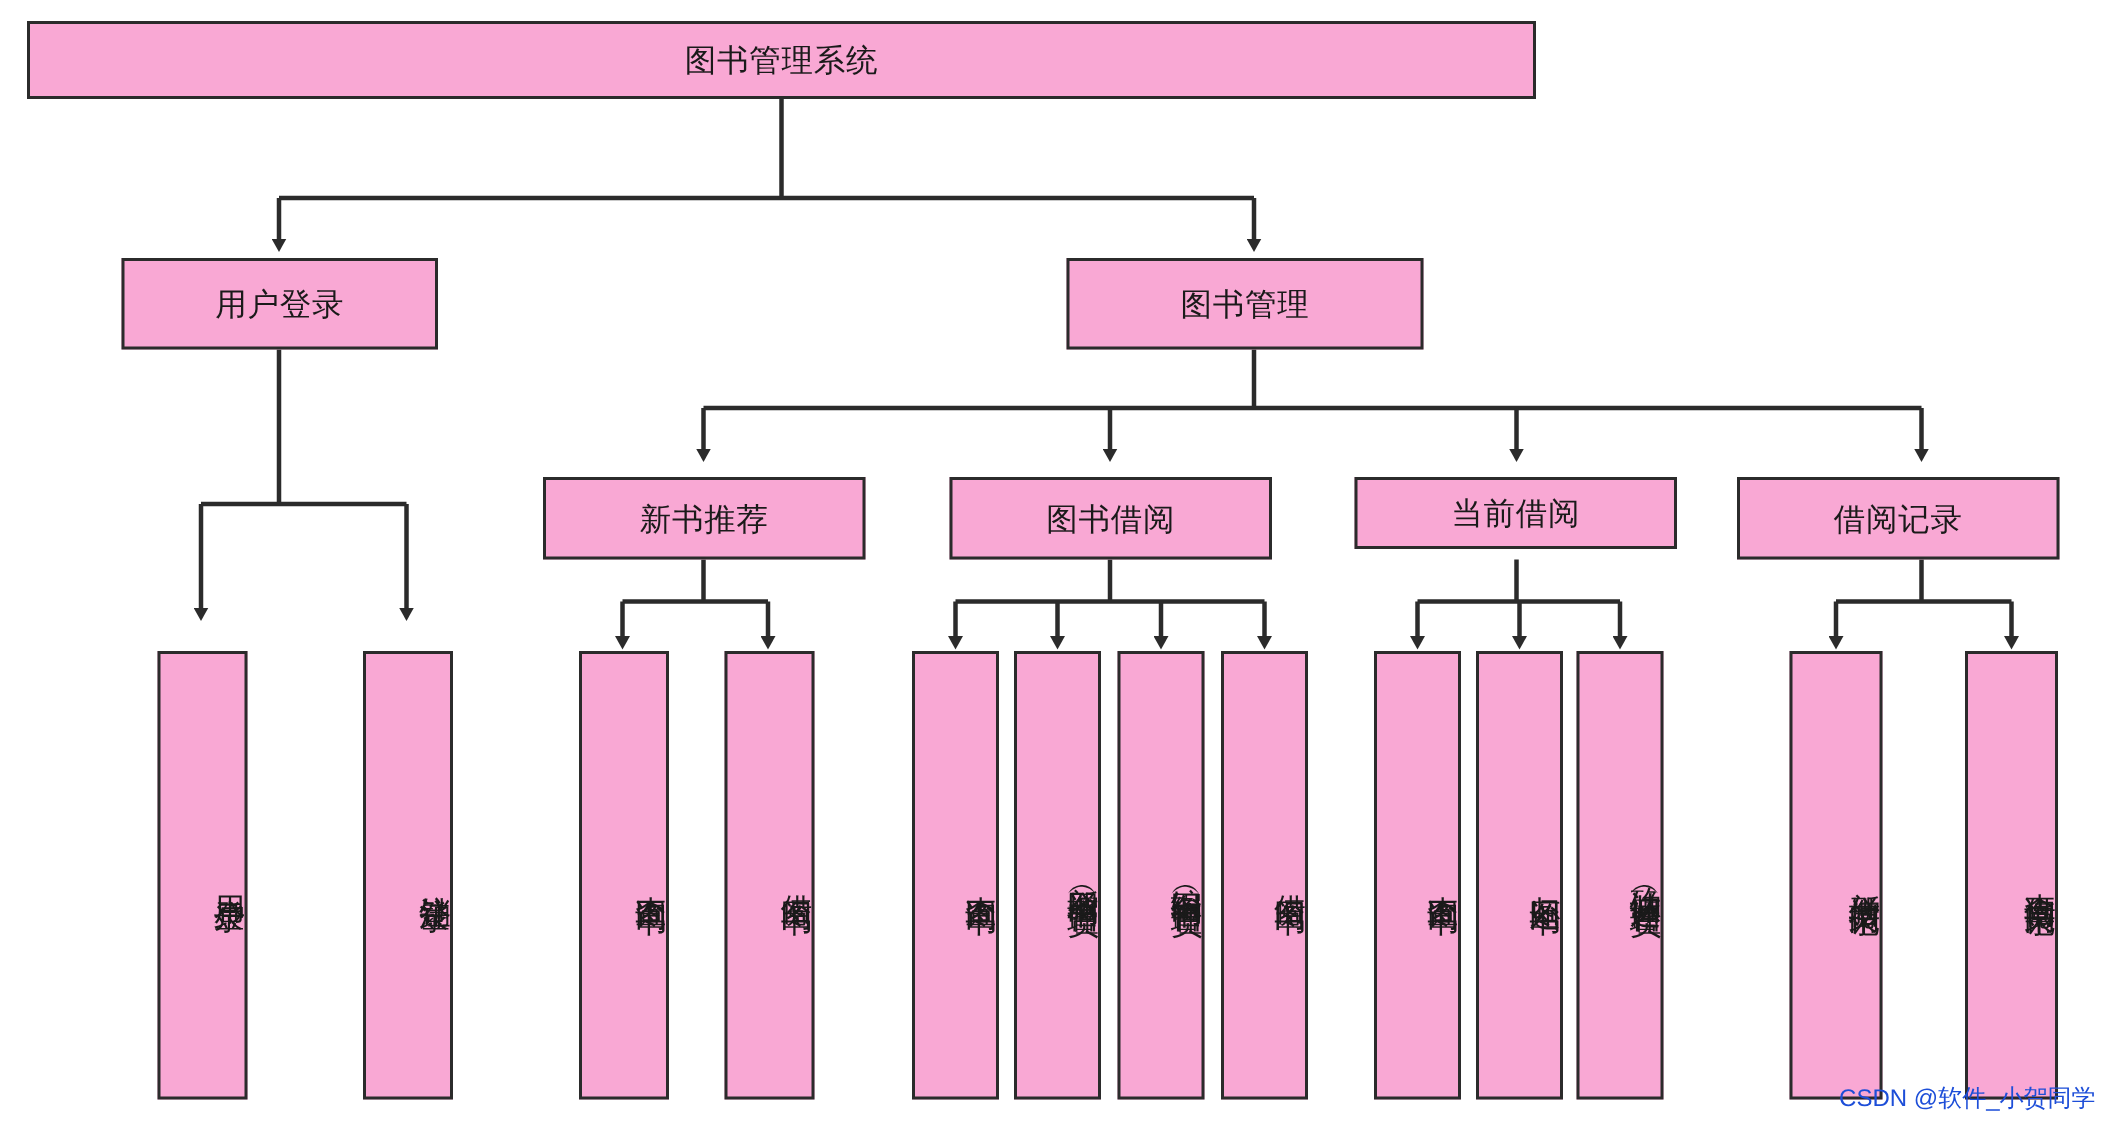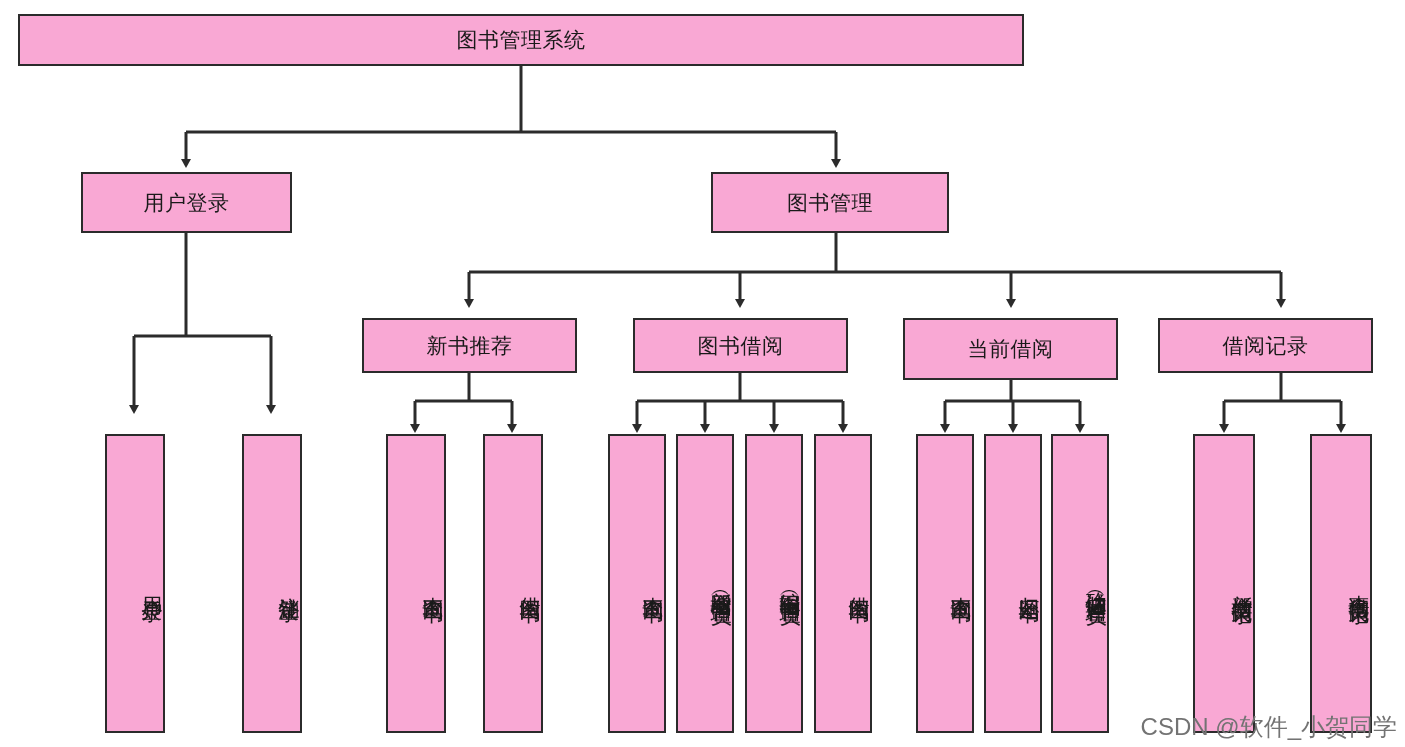--- a/index.html
+++ b/index.html
@@ -53,22 +53,22 @@
     white-space: nowrap;
     line-height: 1.05;
   }
   .node .hlabel {
     white-space: nowrap;
   }
   #watermark {
     position: absolute;
     right: 8px;
     bottom: 4px;
-    font-size: 24px;
-    color: #737373;
+    font-size: 16px;
+    color: #1d4ed8;
     white-space: nowrap;
     pointer-events: none;
   }
 </style>
 </head>
 <body>
 
 <div id="diagram-root">
 
   <svg id="edge-layer" viewBox="0 0 1405 747" xmlns="http://www.w3.org/2000/svg">
@@ -131,21 +131,21 @@
   <div class="node horiz" style="left:711px; top:172px; width:238px; height:61px;">
     <span class="hlabel">图书管理</span>
   </div>
 
   <div class="node horiz" style="left:362px; top:318px; width:215px; height:55px;">
     <span class="hlabel">新书推荐</span>
   </div>
   <div class="node horiz" style="left:633px; top:318px; width:215px; height:55px;">
     <span class="hlabel">图书借阅</span>
   </div>
-  <div class="node horiz" style="left:903px; top:318px; width:215px; height:62px;">
+  <div class="node horiz" style="left:903px; top:318px; width:215px; height:48px;">
     <span class="hlabel">当前借阅</span>
   </div>
   <div class="node horiz" style="left:1158px; top:318px; width:215px; height:55px;">
     <span class="hlabel">借阅记录</span>
   </div>
 
   <div class="node vert" style="left:105px; top:434px; width:60px; height:299px;">
     <span class="vlabel">用户登录</span>
   </div>
   <div class="node vert" style="left:242px; top:434px; width:60px; height:299px;">

